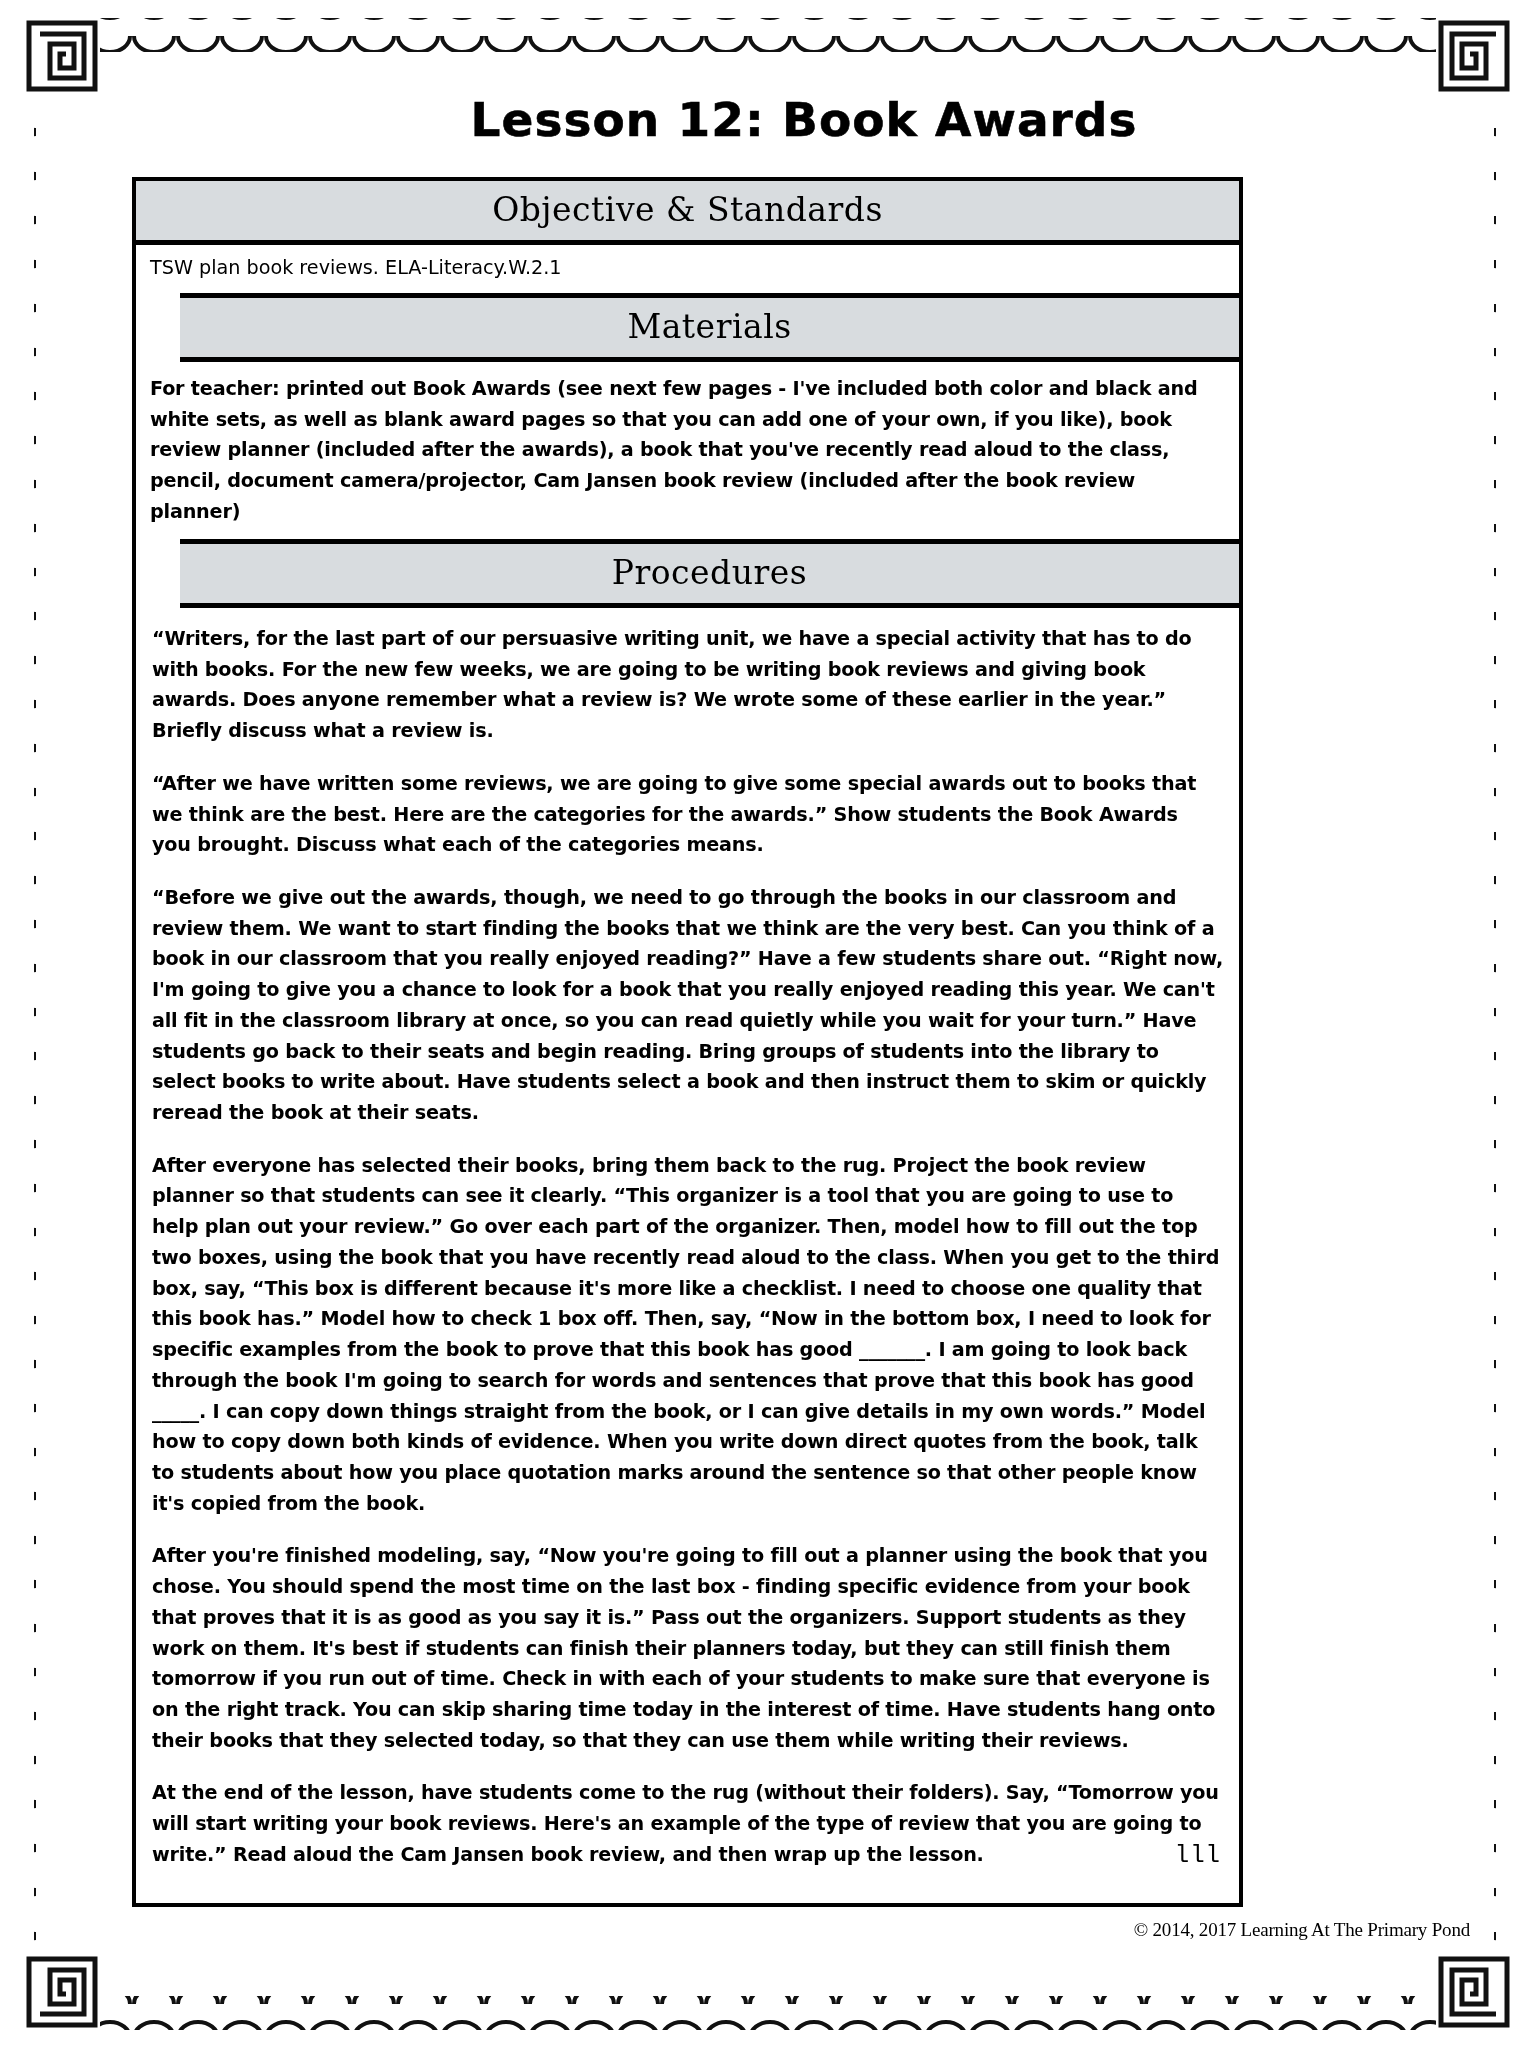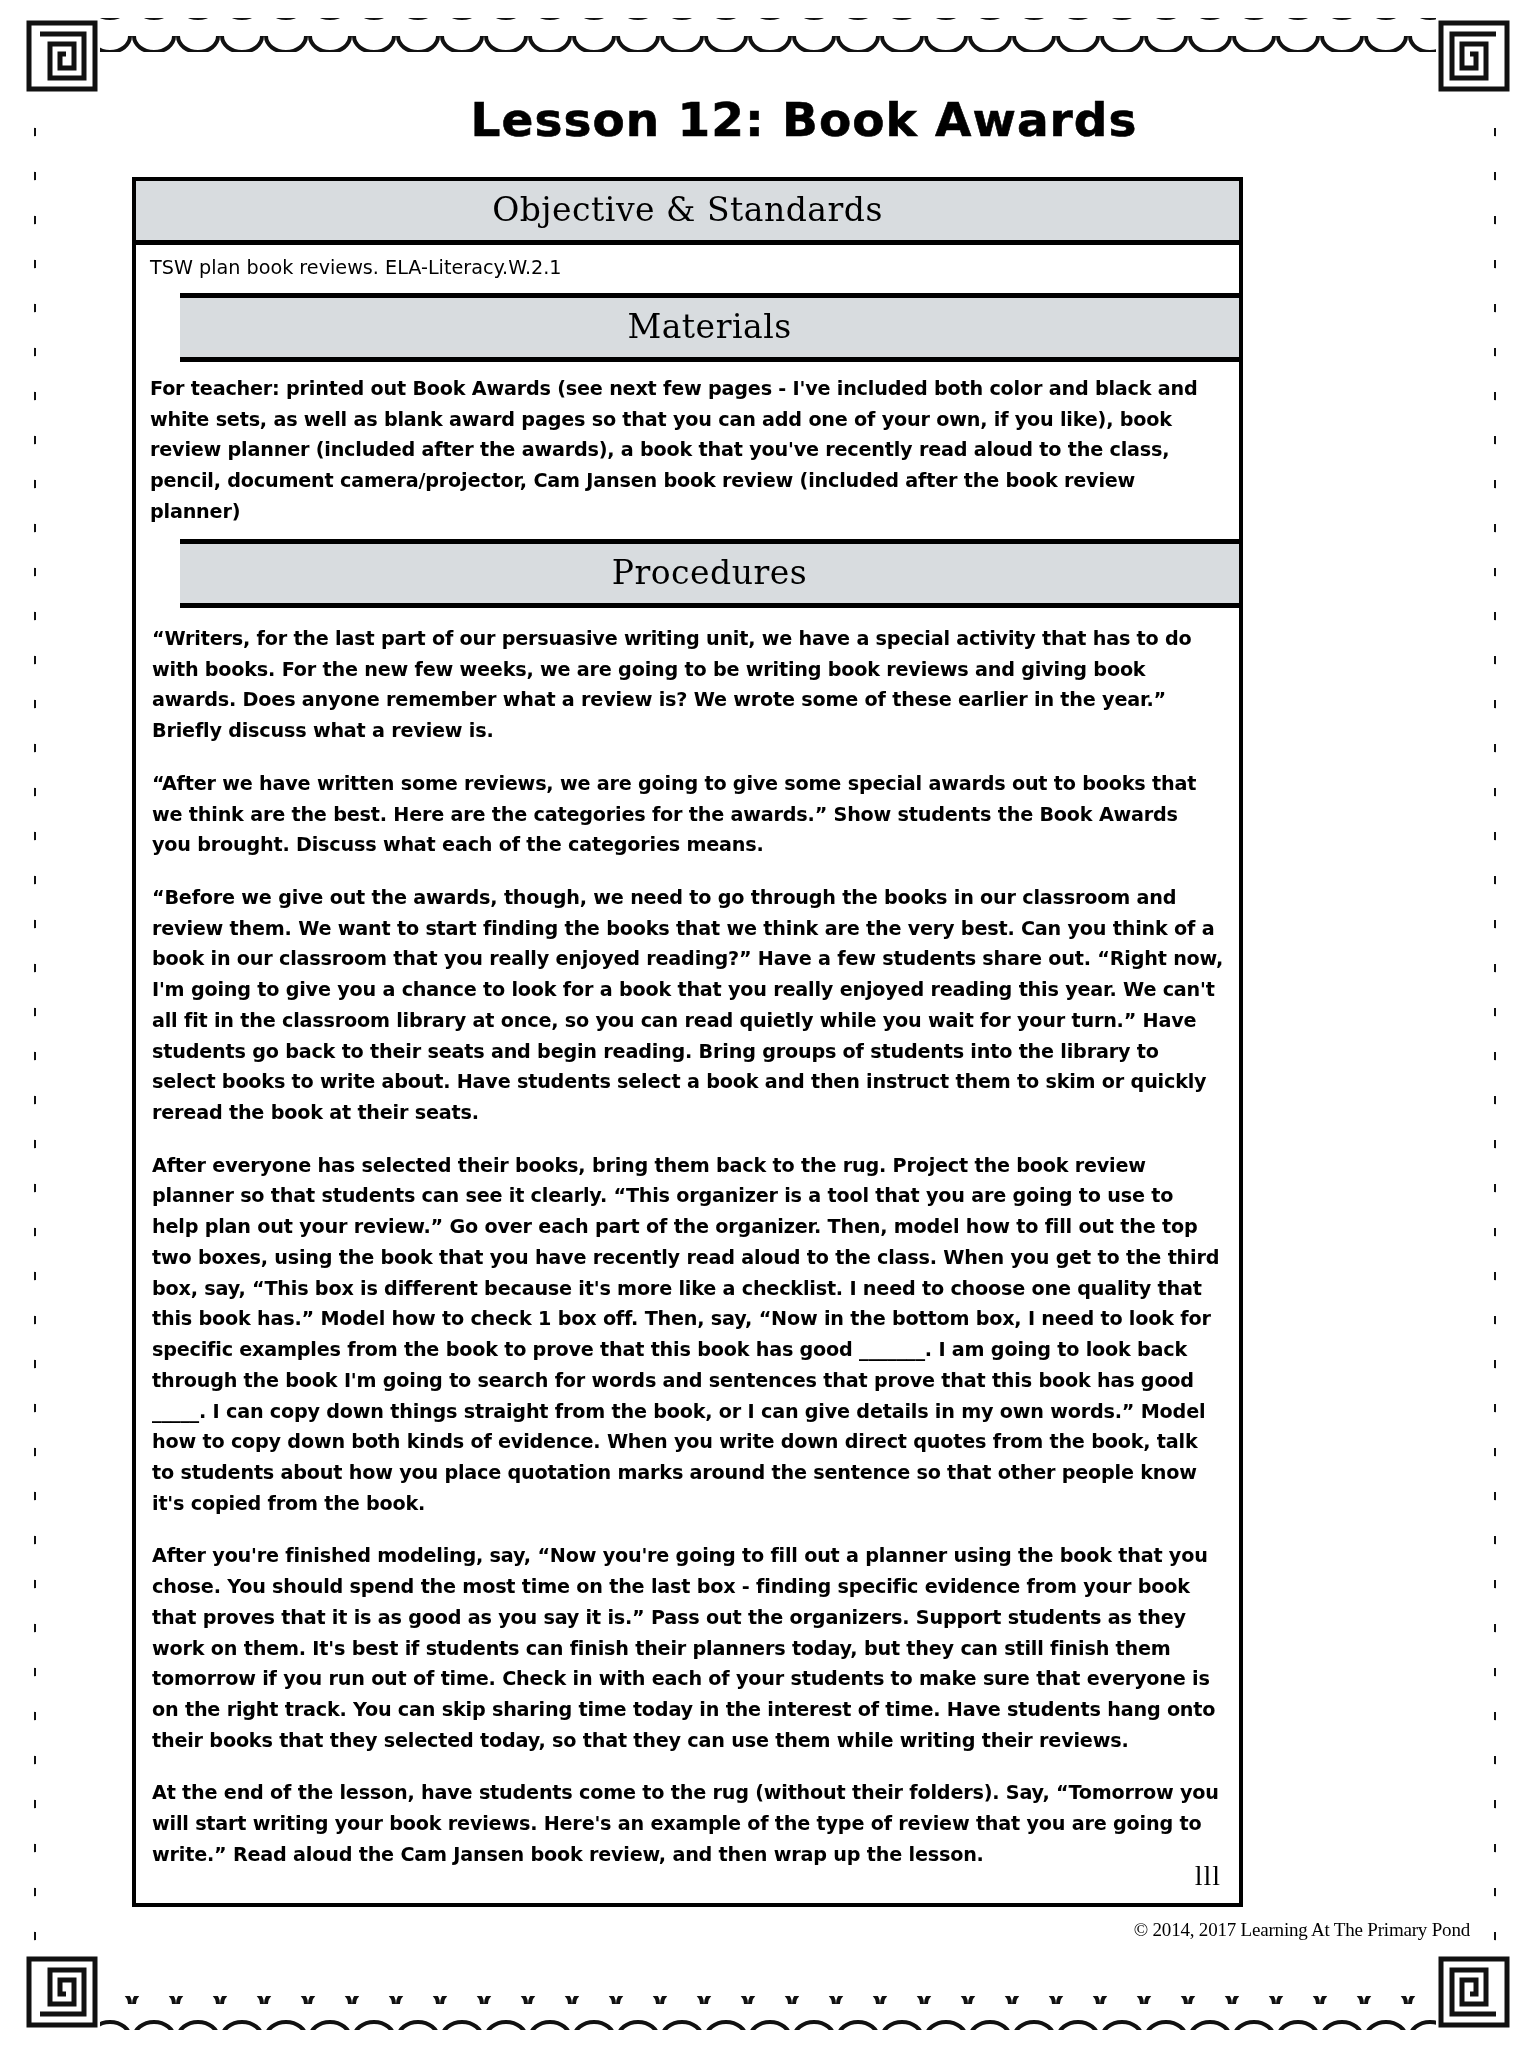--- a/index.html
+++ b/index.html
@@ -104,23 +104,23 @@
     padding: 14px 16px 10px 16px;
     min-height: 1255px;
     position: relative;
     box-sizing: border-box;
     border-radius: 26px;
   }
 
   .page-mark {
     position: absolute;
     right: 18px;
-    bottom: 4px;
-    font-family: Liberation Serif, serif;
-    font-size: 28px;
+    bottom: 27px;
+    font-family: Liberation Mono, monospace;
+    font-size: 24px;
     letter-spacing: 1px;
   }
 
   .copyright {
     text-align: right;
     font-family: Liberation Serif, serif;
     font-size: 19px;
     padding: 12px 6px 0 0;
     letter-spacing: -0.2px;
   }

